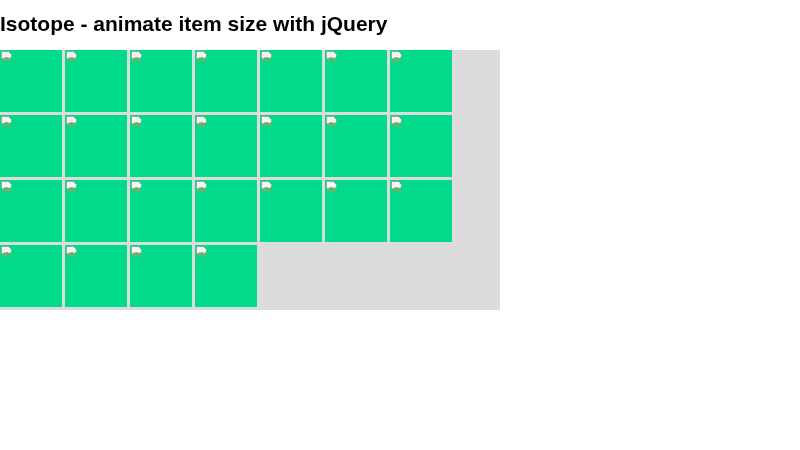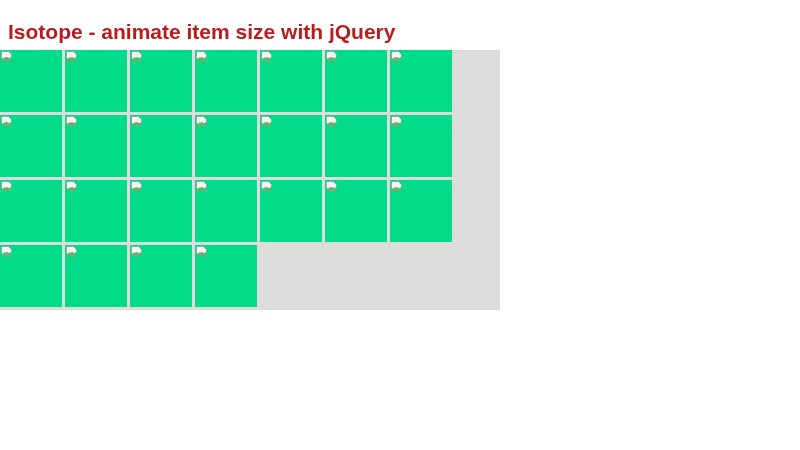--- a/index.html
+++ b/index.html
@@ -1,17 +1,17 @@
 <!DOCTYPE html>
 <html><head>
 <meta charset="utf-8">
 <style>
   html, body { margin: 0; padding: 0; background: #fff; }
   body { width: 800px; height: 450px; overflow: hidden; position: relative; font-family: "Liberation Sans", sans-serif; }
-  h1 { margin: 8px; position: absolute; left: 0; top: 11px; font-size: 21px; font-weight: bold; color: #b91c1c; line-height: 26px; }
+  h1 { margin: 0; position: absolute; left: 0; top: 11px; font-size: 21px; font-weight: bold; color: #000000; line-height: 26px; }
   .container { position: absolute; left: 0; top: 50px; width: 500px; height: 260px; background: #dcdcdc; }
   .item { position: absolute; width: 62px; height: 62px; background: #02db89; }
   .broken { position: absolute; left: 1px; top: 1px; width: 11px; height: 11px; }
 </style>
 </head>
 <body>
 
 <h1>Isotope - animate item size with jQuery</h1>
 
 <div class="container" id="grid" style="background: rgb(220, 220, 220);">

